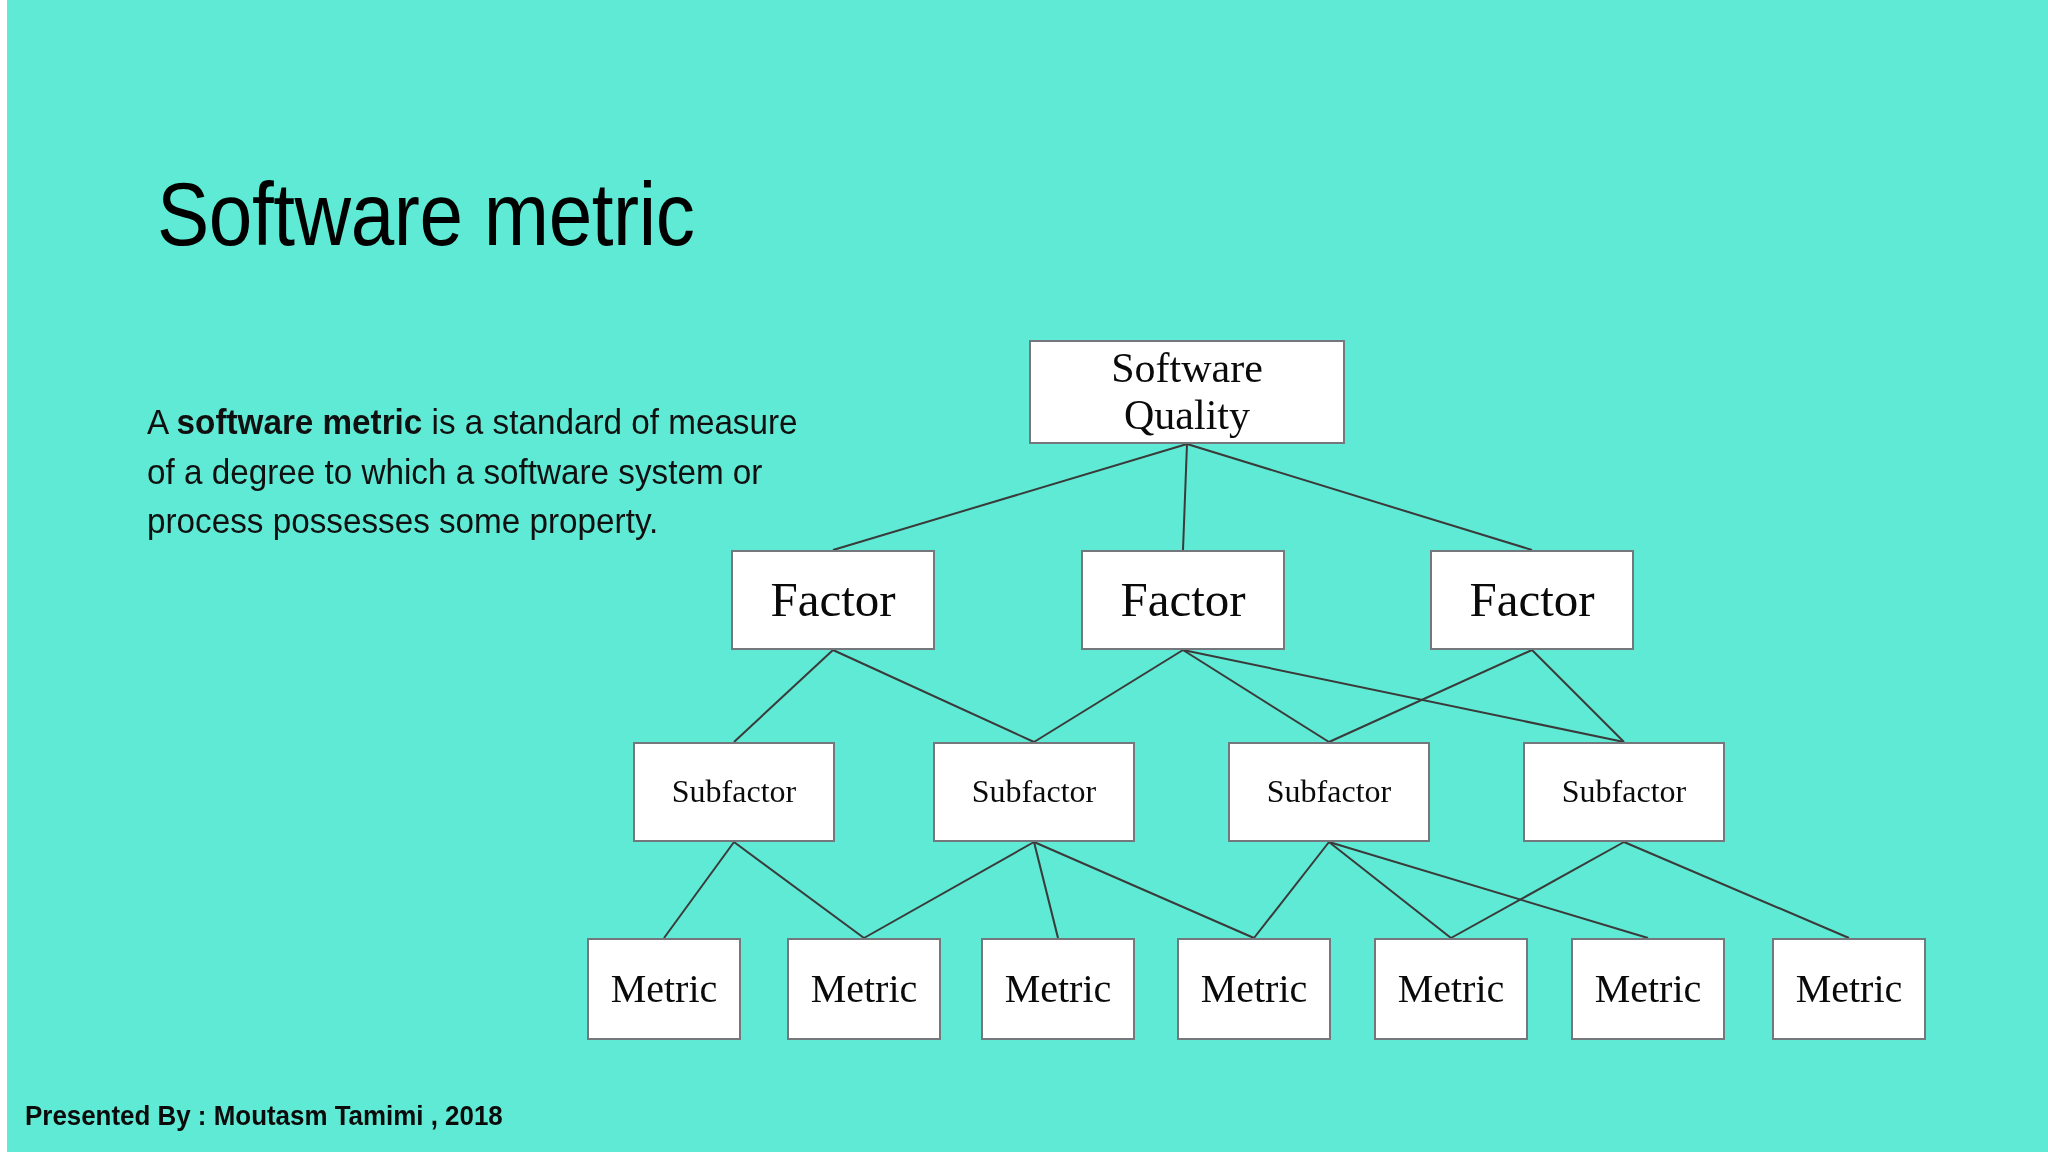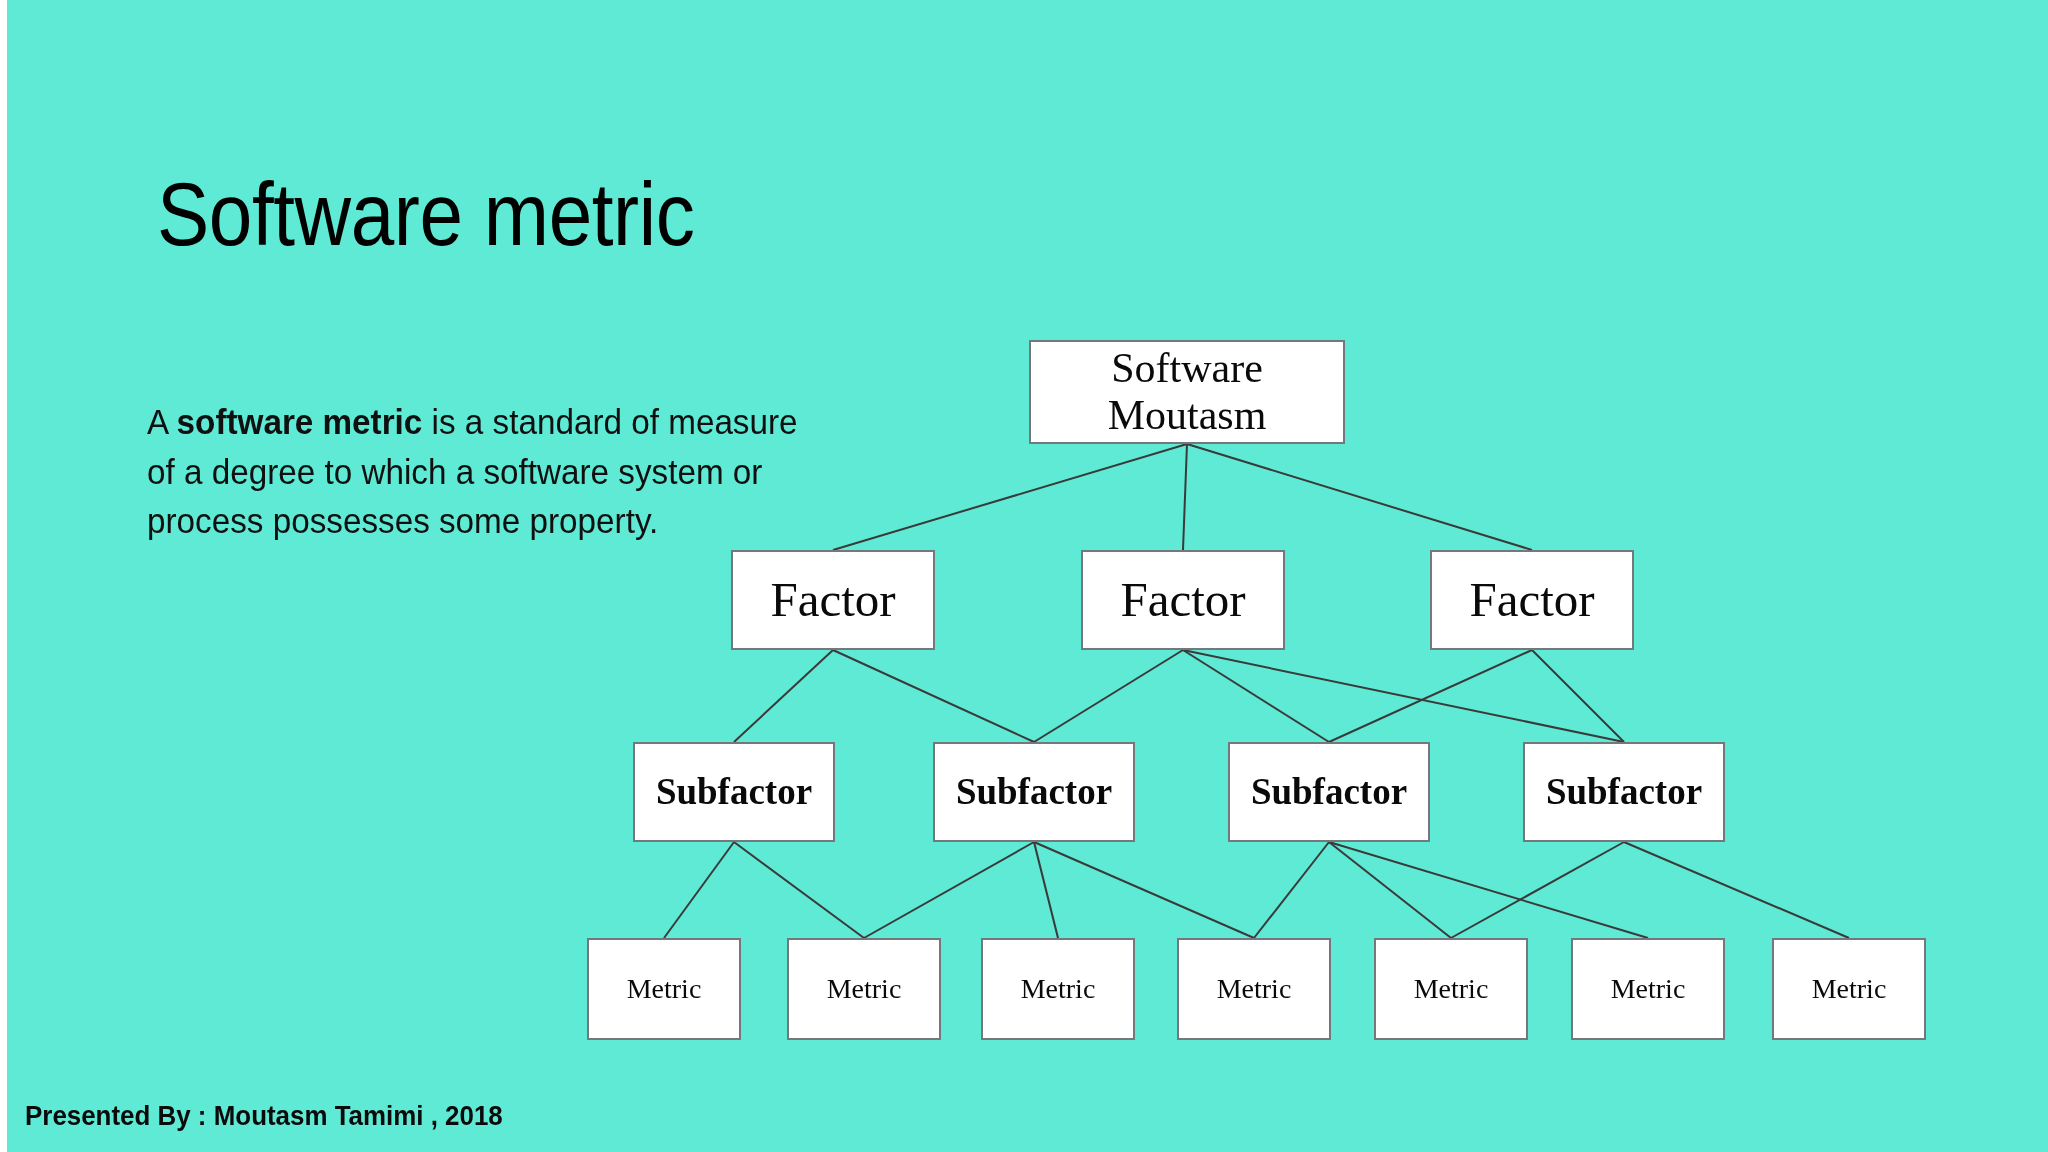--- a/index.html
+++ b/index.html
@@ -94,22 +94,22 @@
   .node-label {
     font-family: "Liberation Serif", "DejaVu Serif", serif;
     color: #0a0a0a;
     text-align: center;
     line-height: 1.12;
     white-space: pre-line;
     font-weight: 400;
   }
   .lvl-root .node-label { font-size: 42px; }
   .lvl-factor .node-label { font-size: 49px; }
-  .lvl-subfactor .node-label { font-size: 37px; font-weight: bold; }
-  .lvl-metric .node-label { font-size: 28px; }
+  .lvl-subfactor .node-label { font-size: 32px; }
+  .lvl-metric .node-label { font-size: 40px; }
 </style>
 </head>
 <body>
 
 <div id="slide">
 
   <h1 id="slide-title">Software metric</h1>
 
   <p id="body-paragraph">
     <span>A </span><span class="em">software metric</span><span> is a standard of measure of a degree to which a software system or process possesses some property.</span>
@@ -134,21 +134,21 @@
         <line x1="1027" y1="842" x2="1247" y2="938" stroke="#3a3a3a" stroke-width="2"></line>
         <line x1="1322" y1="842" x2="1247" y2="938" stroke="#3a3a3a" stroke-width="2"></line>
         <line x1="1322" y1="842" x2="1444" y2="938" stroke="#3a3a3a" stroke-width="2"></line>
         <line x1="1322" y1="842" x2="1641" y2="938" stroke="#3a3a3a" stroke-width="2"></line>
         <line x1="1617" y1="842" x2="1444" y2="938" stroke="#3a3a3a" stroke-width="2"></line>
         <line x1="1617" y1="842" x2="1842" y2="938" stroke="#3a3a3a" stroke-width="2"></line>
       </svg>
     <div id="diagram-nodes">
         <div class="node-box lvl-root" style="left: 1022px; top: 340px; width: 316px; height: 104px; border-color: rgb(116, 120, 124);">
           <span class="node-label">Software
-Moutasm</span>
+Quality</span>
         </div>
         <div class="node-box lvl-factor" style="left: 724px; top: 550px; width: 204px; height: 100px; border-color: rgb(116, 120, 124);">
           <span class="node-label">Factor</span>
         </div>
         <div class="node-box lvl-factor" style="left: 1074px; top: 550px; width: 204px; height: 100px; border-color: rgb(116, 120, 124);">
           <span class="node-label">Factor</span>
         </div>
         <div class="node-box lvl-factor" style="left: 1423px; top: 550px; width: 204px; height: 100px; border-color: rgb(116, 120, 124);">
           <span class="node-label">Factor</span>
         </div>

